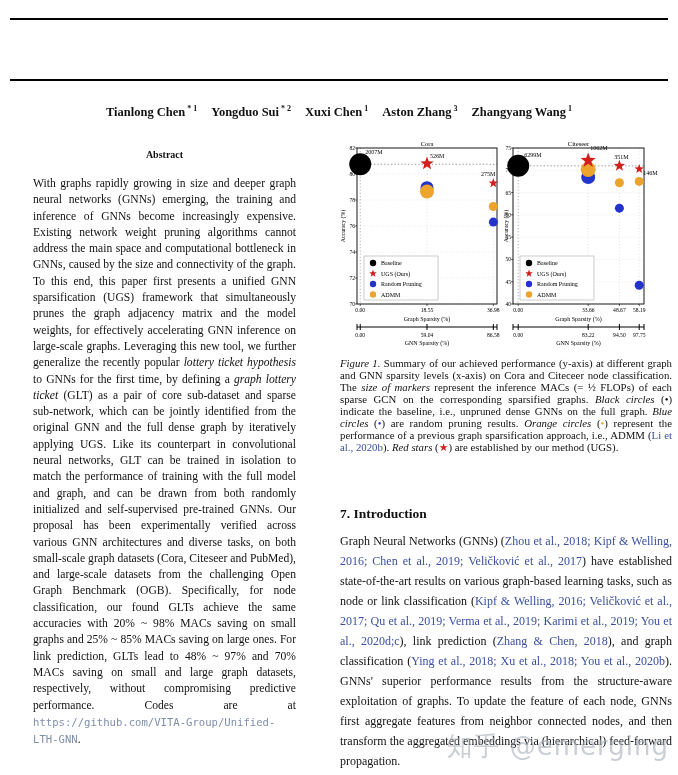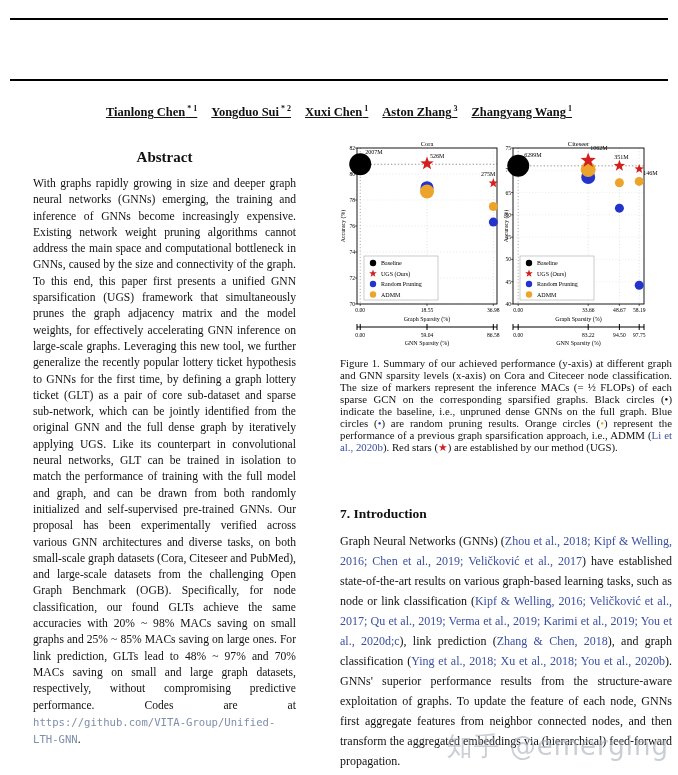--- a/index.html
+++ b/index.html
@@ -4,38 +4,38 @@
 <style>
   html,body{margin:0;padding:0;background:#fff;}
   .page{position:relative;width:678px;height:775px;background:#ffffff;overflow:hidden;
         font-family:"Liberation Serif","DejaVu Serif",serif;color:#111;}
   .rule{position:absolute;left:10px;right:10px;background:#000;}
   .rule-top{top:18px;height:2px;}
   .rule-mid{top:79px;height:1.5px;}
   .paper-title{position:absolute;left:0;right:0;top:36px;text-align:center;
                font-size:17.5px;font-weight:bold;letter-spacing:.2px;}
   .authors{position:absolute;left:0;right:0;top:104px;text-align:center;font-size:12.5px;font-weight:bold;}
-  .authors .author{margin:0 7px;white-space:nowrap;text-decoration:underline;}
+  .authors .author{margin:0 7px;white-space:nowrap;}
   .authors sup{font-size:8px;font-weight:bold;}
   .abstract-heading{position:absolute;left:33px;width:263px;top:149px;text-align:center;
-                    font-size:15px;font-weight:bold;}
+                    font-size:10px;font-weight:bold;}
   .abstract-body{position:absolute;left:33px;width:263px;top:176px;font-size:11.6px;
                  line-height:16.3px;text-align:justify;}
   .figure-area{position:absolute;left:340px;top:141px;width:338px;height:212px;}
   .chart{position:absolute;top:0;}
   .chart-0{left:0;width:166px;}
   .chart-1{left:163px;width:175px;}
   .fig-caption{position:absolute;left:340px;width:332px;top:357px;font-size:10.8px;
                line-height:12px;text-align:justify;}
   .intro-heading{position:absolute;left:340px;width:332px;top:506px;font-size:13.5px;font-weight:bold;}
   .intro-body{position:absolute;left:340px;width:332px;top:531px;font-size:12px;
               line-height:20px;text-align:justify;}
   .intro-body p{margin:0 0 4px 0;}
   .seg-n{}
-  .seg-i{}
+  .seg-i{font-style:italic;}
   .seg-cite{color:#3a4fa0;}
   .seg-link{color:#7e8fa9;font-family:"DejaVu Sans Mono","Liberation Mono",monospace;font-size:10.6px;}
   .seg-mk{font-style:normal;}
   .mk-black{color:#000;}
   .mk-blue{color:#2333cc;}
   .mk-orange{color:#eca42c;}
   .mk-red{color:#d41f1f;}
   .watermark{position:absolute;right:9px;top:729px;font-size:26px;letter-spacing:1px;
              color:rgba(170,176,188,0.62);font-family:"DejaVu Sans","Liberation Sans",sans-serif;
              z-index:30;white-space:nowrap;}

